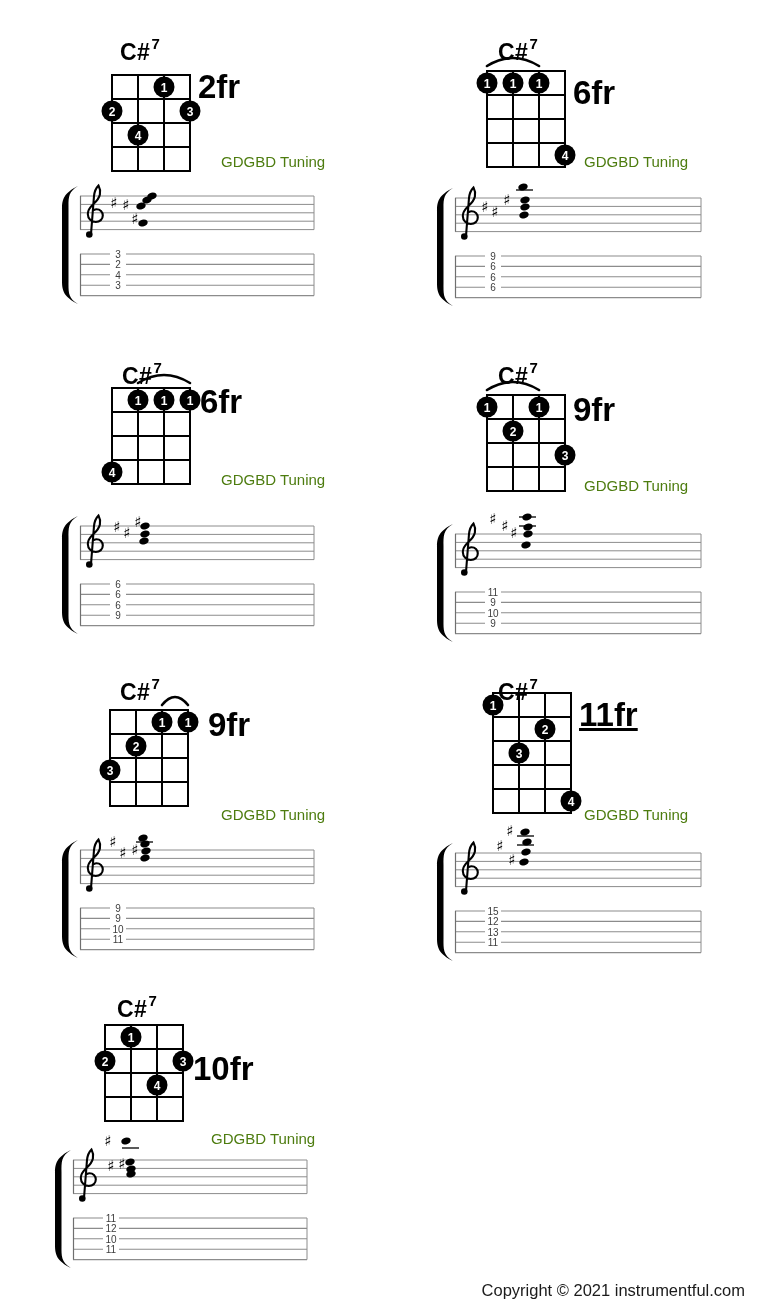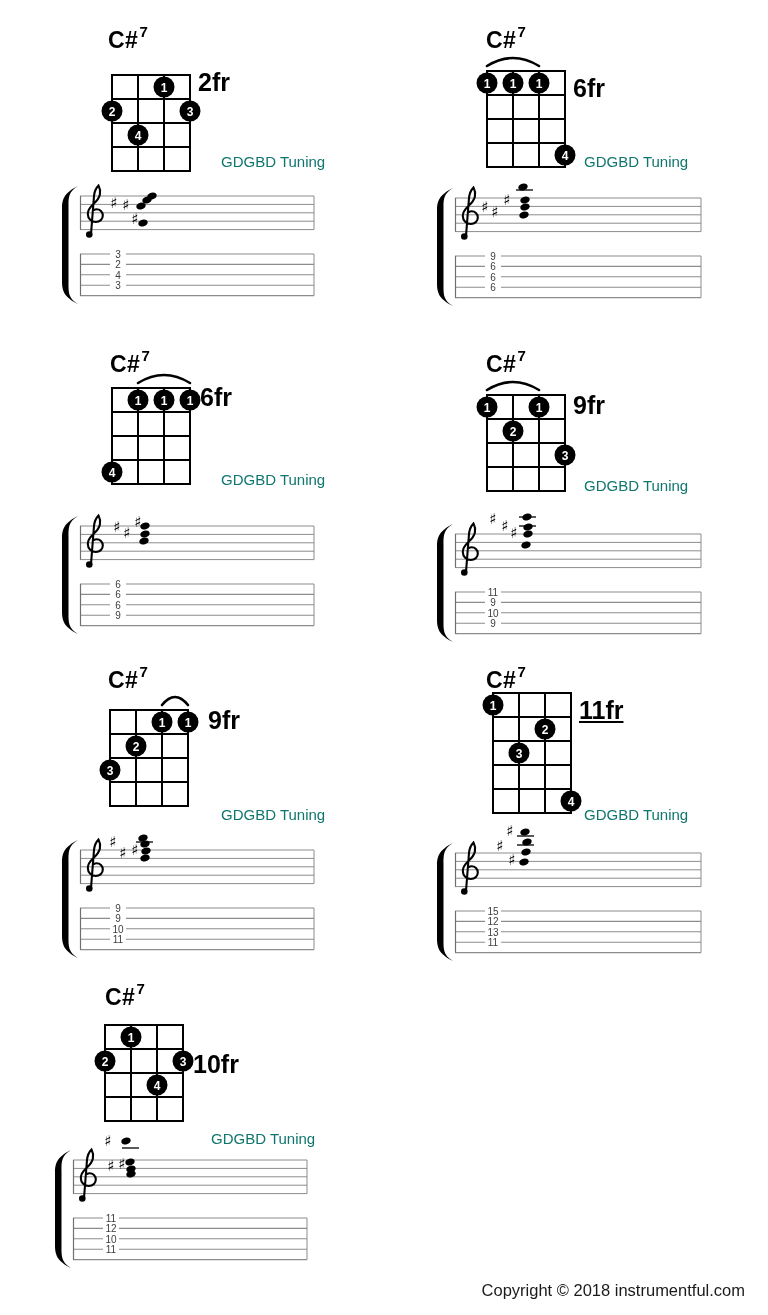--- a/index.html
+++ b/index.html
@@ -1,23 +1,23 @@
 <!DOCTYPE html>
 <html><head>
 <meta charset="utf-8">
 <style>
   html,body{margin:0;padding:0;background:#fff;}
   .page{position:relative;width:768px;height:1315px;background:#fff;overflow:hidden;
         font-family:"Liberation Sans",sans-serif;color:#000;}
   .abs{position:absolute;}
-  .cname{position:absolute;margin:0;font-size:23px;font-weight:bold;letter-spacing:.5px;
+  .cname{position:absolute;margin:12px;font-size:23px;font-weight:bold;letter-spacing:.5px;
          font-family:"Liberation Sans",sans-serif;}
   .cname sup{font-size:15px;position:relative;top:-2px;left:1px;}
-  .fret{position:absolute;font-size:25px;font-weight:bold;}
-  .tuning{position:absolute;font-size:15px;color:#0f766e;}
+  .fret{position:absolute;font-size:33px;font-weight:bold;}
+  .tuning{position:absolute;font-size:15px;color:#4d7c0f;}
   svg{position:absolute;overflow:visible;display:block;}
   footer{position:absolute;right:23px;top:1281px;font-size:16.5px;color:#1b1b1b;}
 </style>
 </head>
 <body>
 
 <div class="page">
 
   <section class="block">
     <h2 class="cname" style="left: 108px; top: 25px;"><span>C#</span><sup>7</sup></h2>
@@ -499,14 +499,14 @@
           <rect x="48" y="75.80000000000001" width="16" height="9.2" fill="#fff"></rect>
           <text x="56" y="80.9" fill="#3d3d3d" font-size="10" text-anchor="middle" dominant-baseline="central" font-family="&quot;Liberation Sans&quot;,sans-serif">12</text>
           <rect x="48" y="86.2" width="16" height="9.2" fill="#fff"></rect>
           <text x="56" y="91.3" fill="#3d3d3d" font-size="10" text-anchor="middle" dominant-baseline="central" font-family="&quot;Liberation Sans&quot;,sans-serif">10</text>
           <rect x="48" y="96.60000000000001" width="16" height="9.2" fill="#fff"></rect>
           <text x="56" y="101.7" fill="#3d3d3d" font-size="10" text-anchor="middle" dominant-baseline="central" font-family="&quot;Liberation Sans&quot;,sans-serif">11</text>
         </svg>
       </div>
   </section>
 
-  <footer>Copyright © 2018 instrumentful.com</footer>
+  <footer>Copyright © 2021 instrumentful.com</footer>
 </div>
 
 </body></html>

